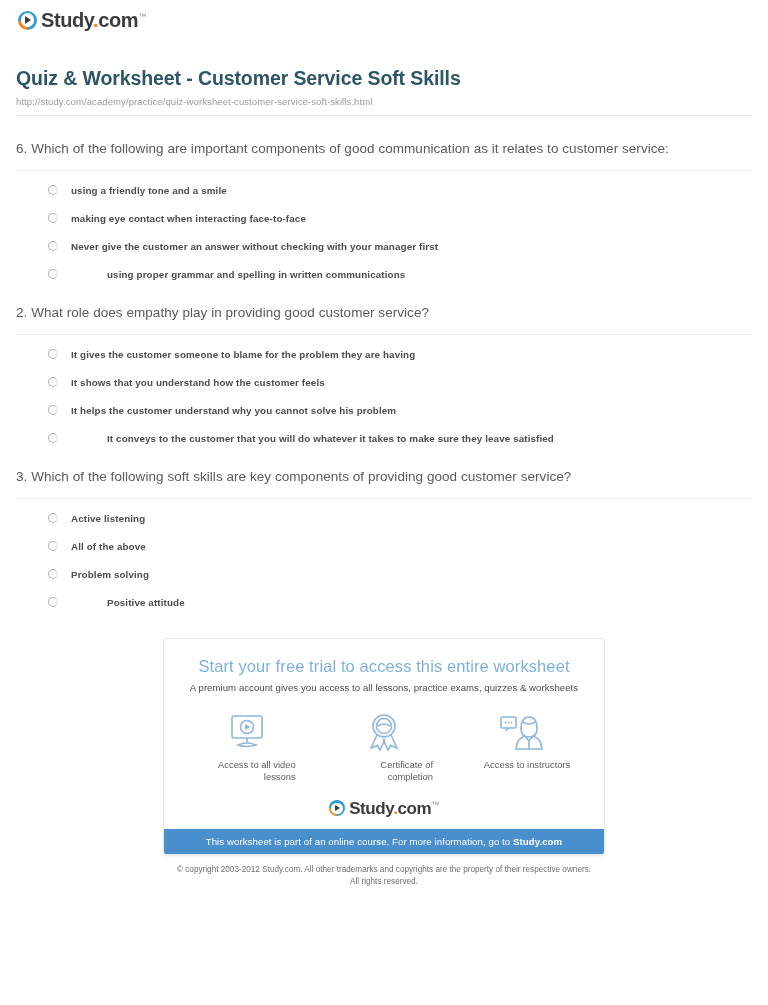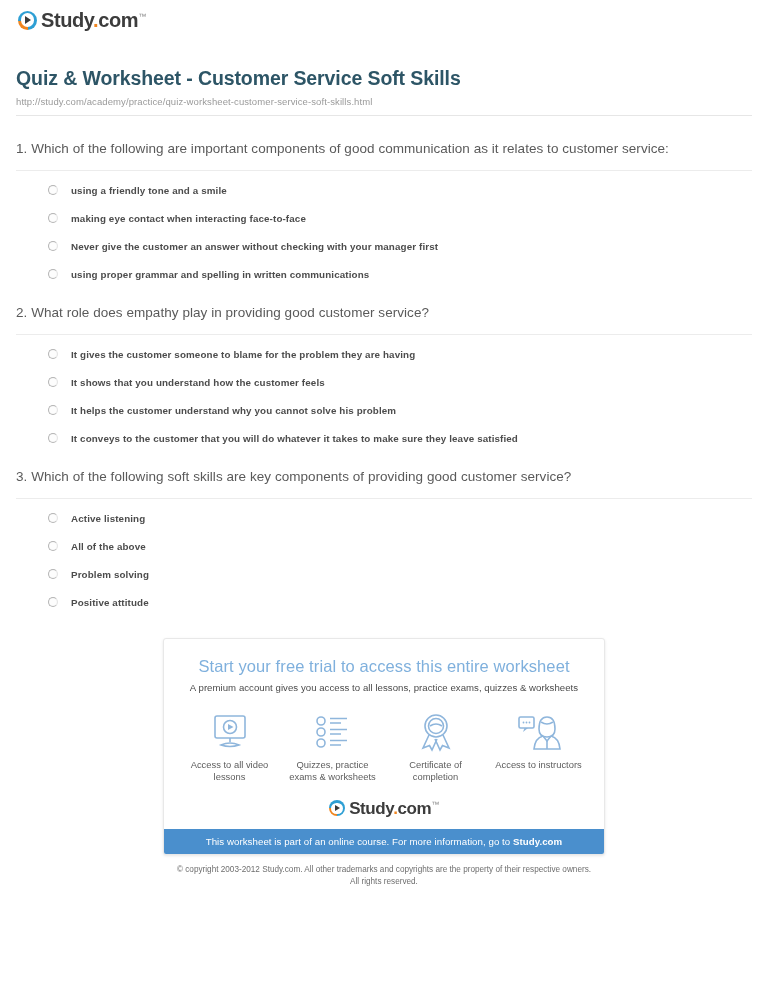--- a/index.html
+++ b/index.html
@@ -96,21 +96,21 @@
     height: 1px;
     background: #ececec;
     margin-top: 10px;
   }
   .options { margin-top: 14px; padding-left: 32px; }
   .option-row {
     display: flex;
     align-items: center;
     margin-bottom: 17px;
   }
-  .option-row:last-child { margin-bottom: 0; }
+  .option-row:last-child { margin-bottom: 0; gap: 36px; }
   .radio {
     width: 10px; height: 10px;
     border-radius: 50%;
     border: 1px solid #b5b5b5;
     border-right-color: #e4e4e4;
     background: #fdfdfd;
     flex: none;
     margin-right: 13px;
     box-shadow: inset 0 0 1px rgba(0,0,0,0.12);
   }
@@ -149,21 +149,21 @@
     color: #4a4a4a;
     margin-top: 6px;
     letter-spacing: 0.05px;
   }
   .features {
     display: flex;
     justify-content: space-around;
     margin-top: 18px;
     padding: 0 14px;
   }
-  .feature { width: 98px; text-align: center; }
+  .feature { width: 98px; text-align: right; }
   .feature-icon {
     height: 42px;
     display: flex;
     align-items: center;
     justify-content: center;
   }
   .feature-label {
     margin-top: 6px;
     font-size: 9.4px;
     color: #5d5d5d;
@@ -218,21 +218,21 @@
     </div>
   </div>
 
   <div class="title-block">
     <div class="page-title">Quiz &amp; Worksheet - Customer Service Soft Skills</div>
     <div class="page-url">http://study.com/academy/practice/quiz-worksheet-customer-service-soft-skills.html</div>
     <div class="rule"></div>
   </div>
 
   <div class="question-block">
-    <div class="question-text">1. Which of the following are important components of good communication as it relates to customer service:</div>
+    <div class="question-text">6. Which of the following are important components of good communication as it relates to customer service:</div>
     <div class="q-rule"></div>
     <div class="options">
       <div class="option-row">
         <span class="radio"></span>
         <span class="option-label">using a friendly tone and a smile</span>
       </div>
       <div class="option-row">
         <span class="radio"></span>
         <span class="option-label">making eye contact when interacting face-to-face</span>
       </div>
@@ -307,33 +307,20 @@
               <rect x="5" y="3" width="30" height="22" rx="2"></rect>
               <circle cx="20" cy="14" r="6.5"></circle>
               <path d="M18 11 L23.5 14 L18 17 Z" fill="#8fb6dc" stroke="none"></path>
               <path d="M20 25 L20 29"></path>
               <path d="M11 32 q9 -4 18 0 q-9 3 -18 0 Z"></path>
             </svg>
           </div>
           <div class="feature-label">Access to all video lessons</div>
         </div>
 
-        <div class="feature">
-          <div class="feature-icon">
-            <svg width="40" height="34" viewBox="0 0 40 34" fill="none" stroke="#8fb6dc" stroke-width="1.6">
-              <circle cx="8" cy="6" r="4"></circle>
-              <circle cx="8" cy="17" r="4"></circle>
-              <circle cx="8" cy="28" r="4"></circle>
-              <path d="M17 3.5 H34 M17 8 H28"></path>
-              <path d="M17 14.5 H34 M17 19 H28"></path>
-              <path d="M17 25.5 H34 M17 30 H28"></path>
-            </svg>
-          </div>
-          <div class="feature-label">Quizzes, practice exams &amp; worksheets</div>
-        </div>
 
         <div class="feature">
           <div class="feature-icon">
             <svg width="36" height="40" viewBox="0 0 36 40" fill="none" stroke="#8fb6dc" stroke-width="1.6">
               <circle cx="18" cy="14" r="11"></circle>
               <circle cx="18" cy="14" r="7.5"></circle>
               <path d="M12 14 q6 -4 12 0"></path>
               <path d="M11 23 L5 36 L11.5 33.5 L14 38 L19 27"></path>
               <path d="M25 23 L31 36 L24.5 33.5 L22 38 L17 27"></path>
             </svg>

